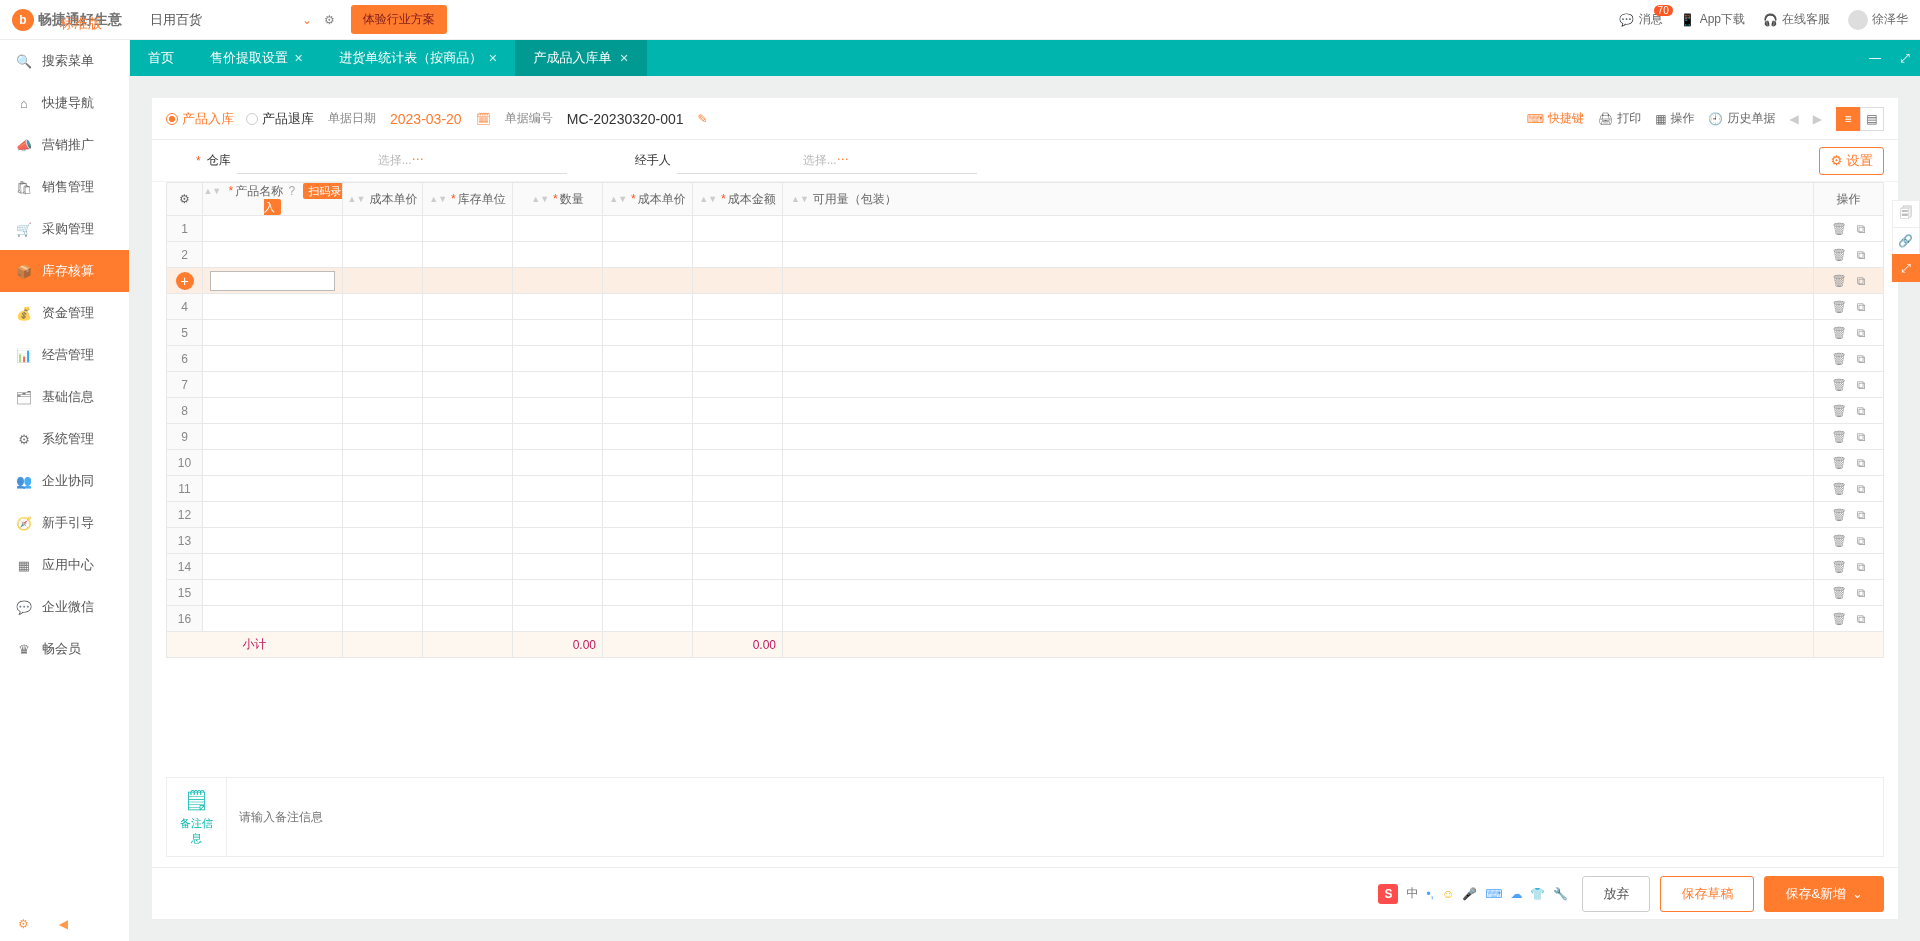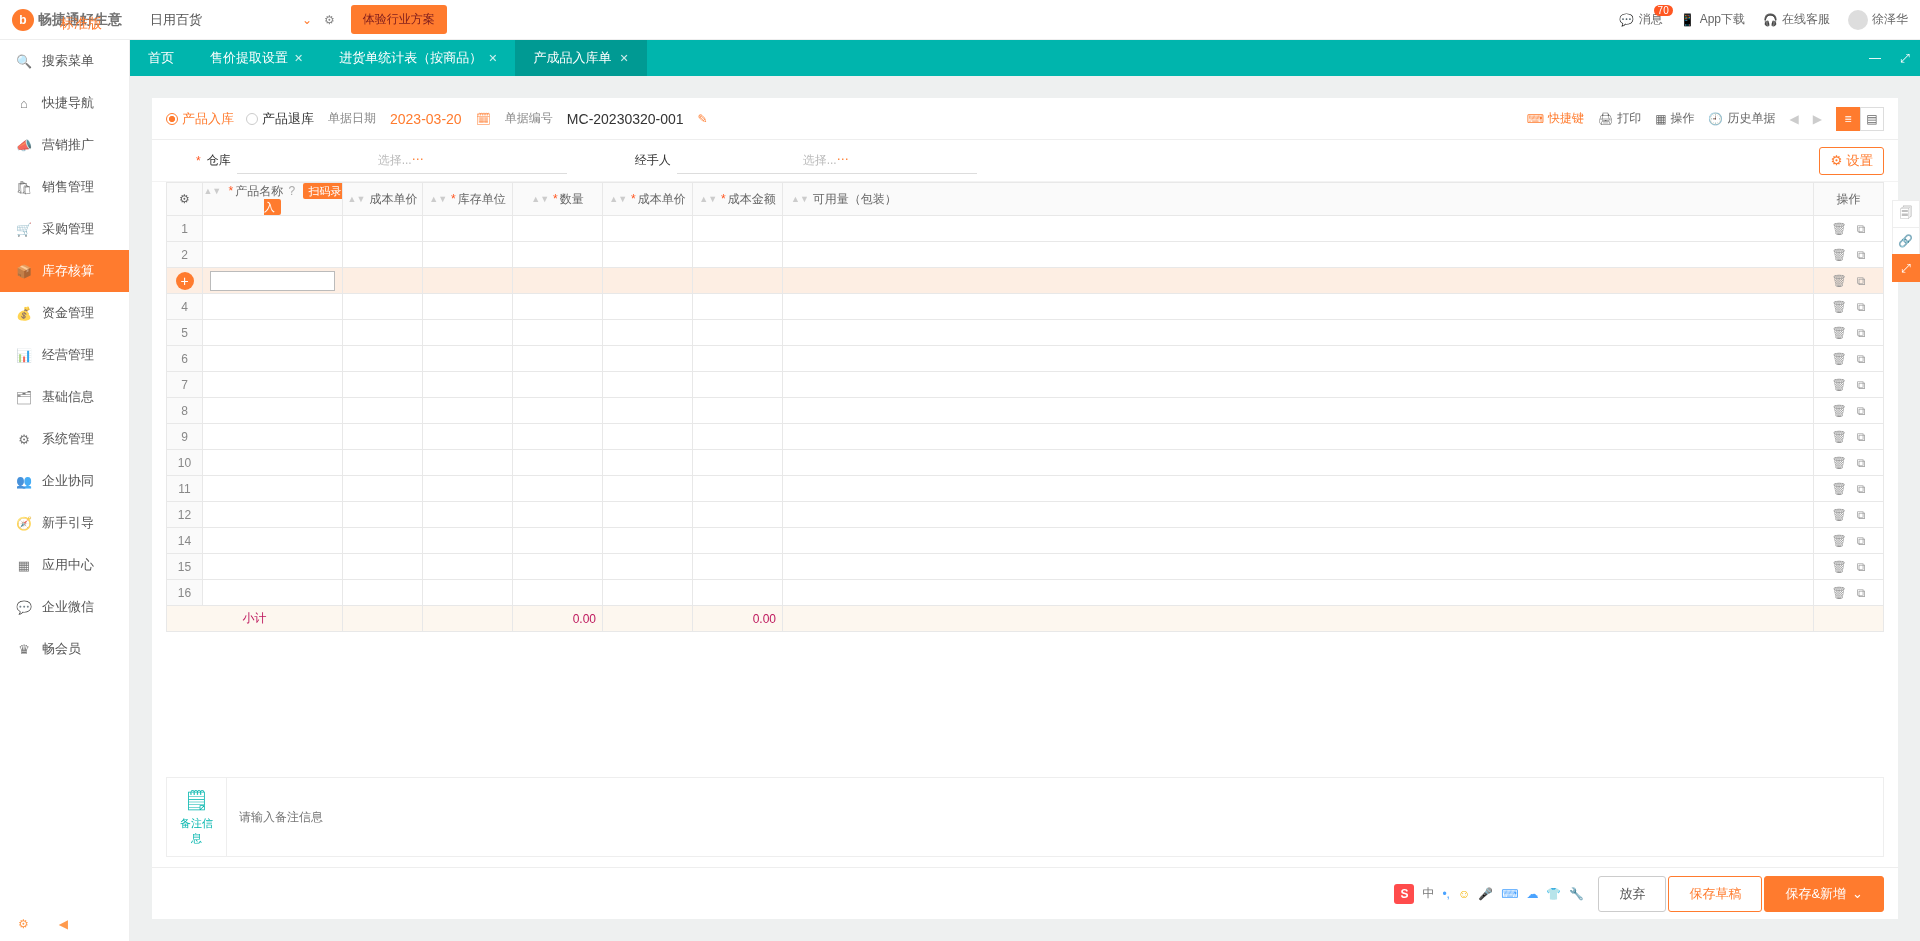--- a/index.html
+++ b/index.html
@@ -69,21 +69,21 @@
 .act-icons { color:#999; display:flex; gap:10px; justify-content:center; }
 .act-icons span { cursor:pointer; }
 .subtotal td { background:#fdf7ef; color:#be185d; }
 .remark-bar { margin:10px 14px; border:1px solid #eee; display:flex; }
 .remark-left { width:60px; padding:10px; text-align:center; border-right:1px solid #eee; color:#00b5ad; font-size:11px; }
 .remark-left .ricon { font-size:20px; display:block; margin-bottom:4px; }
 .remark-input { flex:1; border:none; padding:12px; font-size:12px; }
 .footer { height:52px; border-top:1px solid #eee; display:flex; align-items:center; padding:0 14px; background:#fff; }
 .footer .ime { margin-left:auto; display:flex; align-items:center; gap:8px; color:#777; }
 .ime-icon { width:20px; height:20px; background:#ff4c4c; color:#fff; border-radius:3px; display:flex; align-items:center; justify-content:center; font-weight:bold; }
-.footer-btns { display:flex; gap:2px; margin-left:14px; }
+.footer-btns { display:flex; gap:10px; margin-left:14px; }
 .btn { padding:8px 20px; border-radius:3px; font-size:13px; cursor:pointer; }
 .btn-plain { background:#fff; border:1px solid #ccc; color:#555; }
 .btn-outline { background:#fff; border:1px solid #ff7b2e; color:#ff7b2e; }
 .btn-primary { background:#ff7b2e; border:1px solid #ff7b2e; color:#fff; display:flex; align-items:center; gap:6px; }
 .side-tools { position:fixed; right:0; top:200px; display:flex; flex-direction:column; }
 .st { width:28px; height:28px; background:#fff; border:1px solid #eee; display:flex; align-items:center; justify-content:center; margin-bottom:-1px; color:#888; cursor:pointer; }
 .st.orange { background:#ff7b2e; color:#fff; border-color:#ff7b2e; }
 .num-right { text-align:right; padding-right:6px; }
 </style>
 </head>
@@ -506,20 +506,36 @@
                   <td></td>
                   <td></td>
                   <td>
                     <div class="act-icons">
                       <span>🗑</span>
                       <span>⧉</span>
                     </div>
                   </td>
                 </tr>
                 <tr>
+                  <td class="row-num">13</td>
+                  <td></td>
+                  <td></td>
+                  <td></td>
+                  <td></td>
+                  <td></td>
+                  <td></td>
+                  <td></td>
+                  <td>
+                    <div class="act-icons">
+                      <span>🗑</span>
+                      <span>⧉</span>
+                    </div>
+                  </td>
+                </tr>
+                <tr>
                   <td class="row-num">14</td>
                   <td></td>
                   <td></td>
                   <td></td>
                   <td></td>
                   <td></td>
                   <td></td>
                   <td></td>
                   <td>
                     <div class="act-icons">

